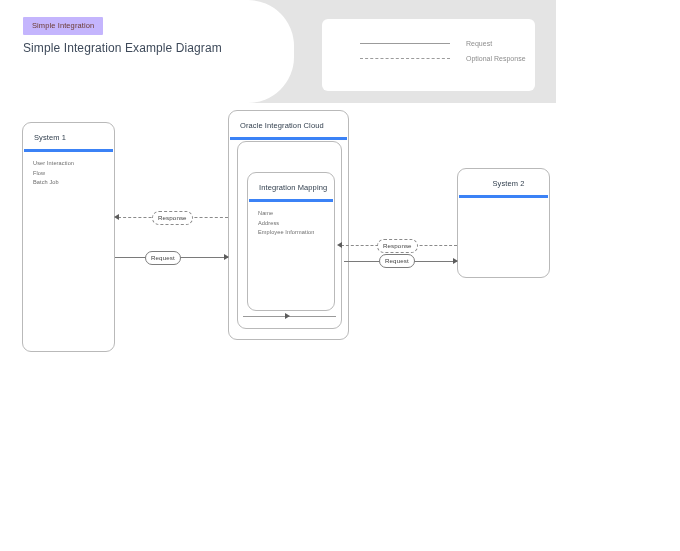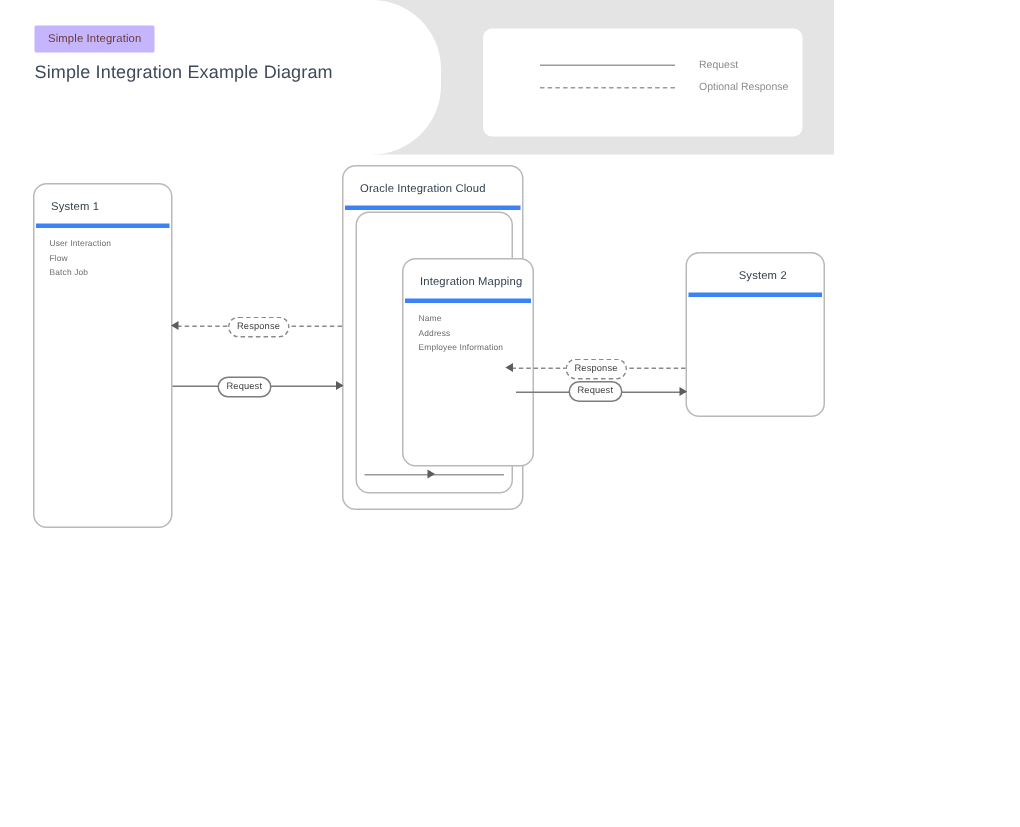--- a/index.html
+++ b/index.html
@@ -114,21 +114,21 @@
   }
 
   #system1 { left: 22px;  top: 122px; width: 93px;  height: 230px; }
   #oic     { left: 228px; top: 110px; width: 121px; height: 230px; }
   #system2 { left: 457px; top: 168px; width: 93px;  height: 110px; text-align: center; }
 
   #integration {
     left: 8px; top: 30px; width: 105px; height: 188px;
   }
   #mapping {
-    left: 9px; top: 30px; width: 88px; height: 139px; margin-left: 21px;
+    left: 9px; top: 30px; width: 88px; height: 139px;
   }
 
   .node.inner { position: absolute; }
 
   
   .conn {
     position: absolute;
     height: 0;
   }
   .conn.solid  { border-top: 1px solid #7a7a7a; }

